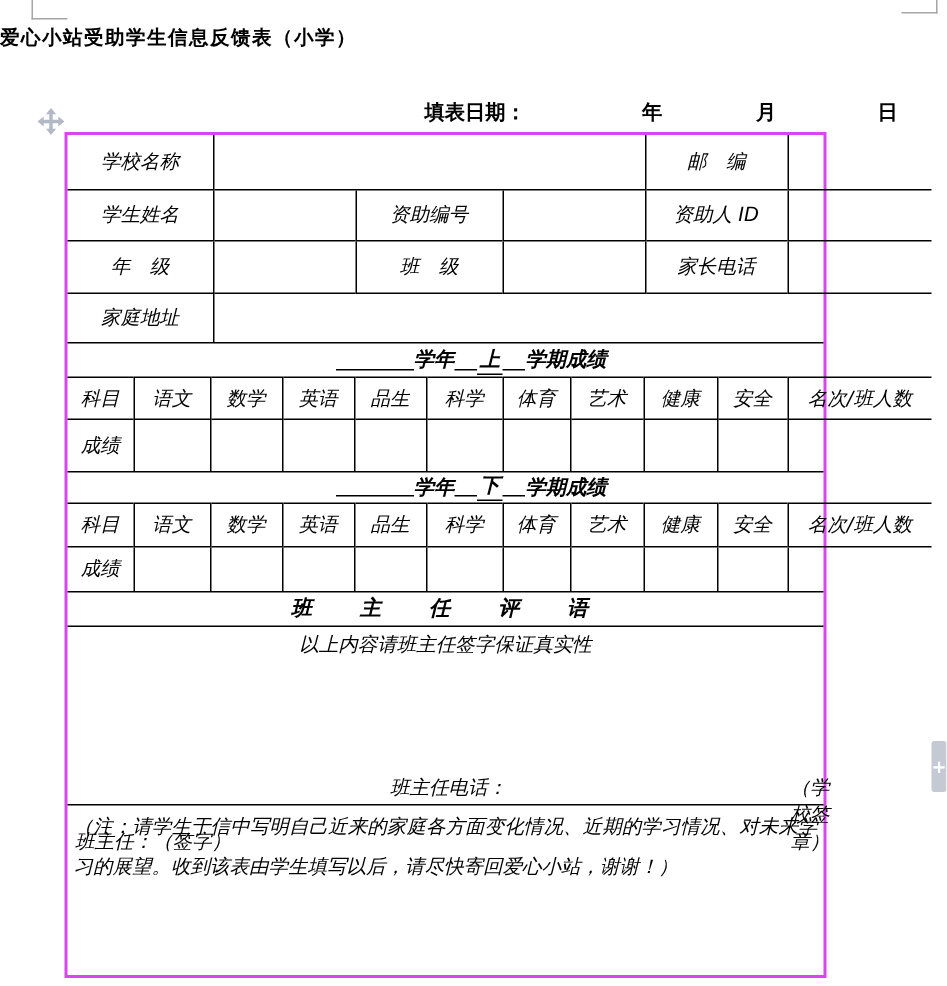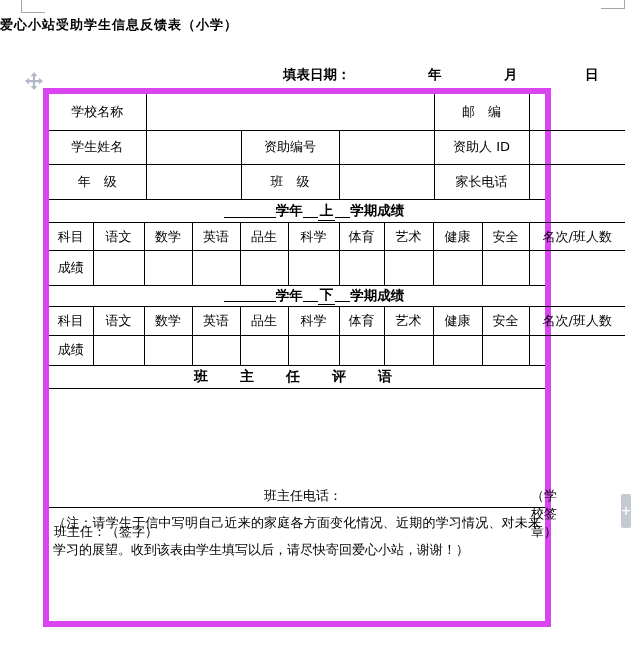--- a/index.html
+++ b/index.html
@@ -21,21 +21,21 @@
   .dl-year  { left: 428px; }
   .dl-month { left: 504px; }
   .dl-day   { left: 585px; }
 
   .move-handle { position: absolute; left: 25px; top: 72px; width: 18px; height: 18px; cursor: move; }
 
   .plus-btn { position: absolute; left: 621px; top: 494px; width: 10px; height: 34px;
               background: #c5c9d4; border-radius: 2px; color: #ffffff; font-size: 12px;
               font-weight: bold; display: flex; align-items: center; justify-content: center; }
 
-  .form { position: absolute; left: 43px; top: 88px; width: 508px; border: 6px solid #d946ef; }
+  .form { position: absolute; left: 43px; top: 88px; width: 508px; border: 2px solid #d946ef; font-style: italic; }
 
   table { border-collapse: collapse; table-layout: fixed; width: 100%; }
   td { font-size: 13px; text-align: center; vertical-align: middle; overflow: hidden;
        white-space: nowrap; padding: 0; }
   td + td { border-left: 1px solid #000; }
   tr + tr td { border-top: 1px solid #000; }
 
   .sec { border-top: 1px solid #000; }
   .form > :first-child { border-top: none; }
 
@@ -113,20 +113,24 @@
       <td>资助人 ID</td>
       <td></td>
     </tr>
     <tr style="height:35px">
       <td>年　级</td>
       <td></td>
       <td>班　级</td>
       <td></td>
       <td>家长电话</td>
       <td></td>
+    </tr>
+    <tr style="height:33px">
+      <td>家庭地址</td>
+      <td colspan="5"></td>
     </tr>
   </tbody>
     </table>
 
   <div class="sec sem-row">
     <span class="blank-long"></span>
       <span>学年</span>
       <span class="blank-short"></span>
       <span class="season">上</span>
       <span class="blank-short"></span>
@@ -226,20 +230,21 @@
       <td></td>
       <td></td>
       <td></td>
     </tr>
   </tbody>
     </table>
 
   <div class="sec comment-title">班主任评语</div>
 
   <div class="sec comment-body">
+    <div class="comment-note">以上内容请班主任签字保证真实性</div>
     <div class="comment-sign-row">
       <span class="sign-teacher">班主任：（签字）</span>
       <span class="sign-phone">班主任电话：</span>
       <span class="sign-seal">（学校签章）</span>
     </div>
   </div>
 
   <div class="sec footnote">（注：请学生于信中写明自己近来的家庭各方面变化情况、近期的学习情况、对未来学习的展望。收到该表由学生填写以后，请尽快寄回爱心小站，谢谢！）</div>
 
 </div>

